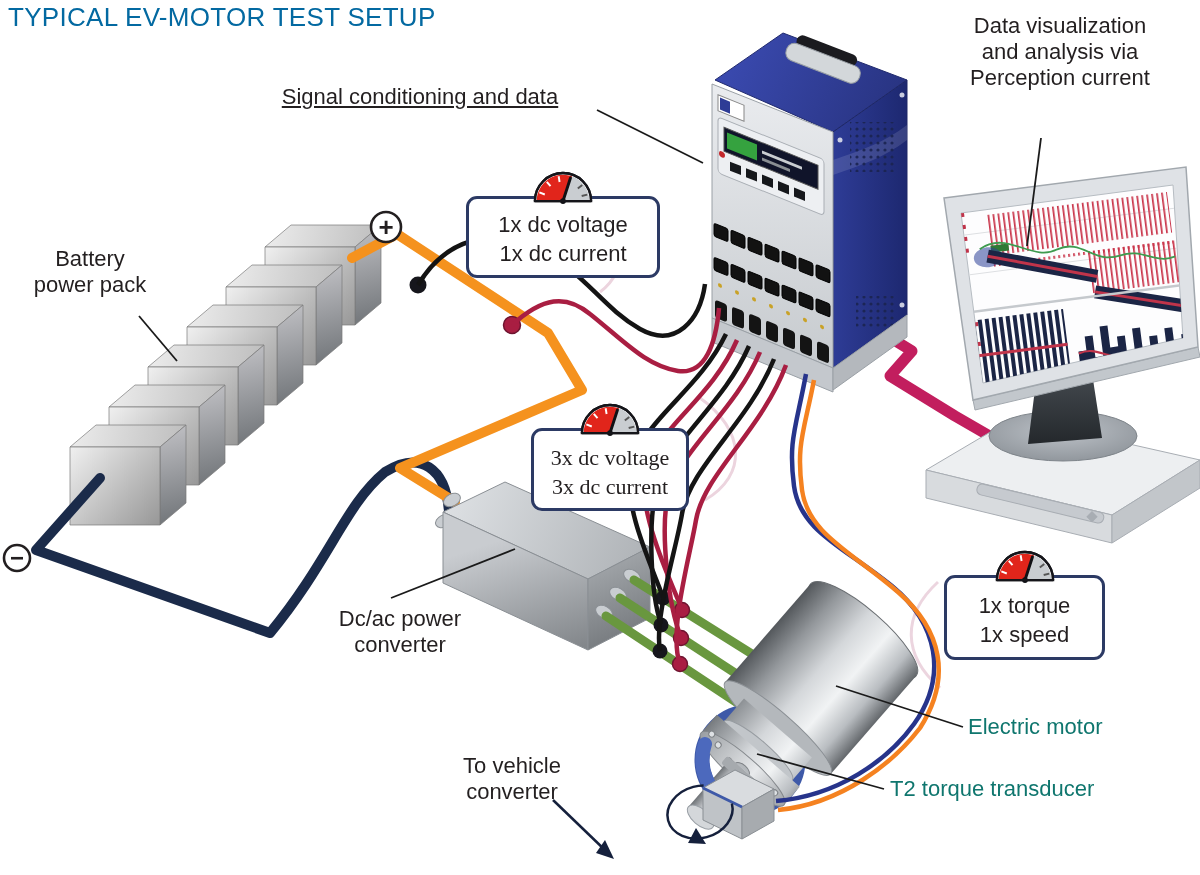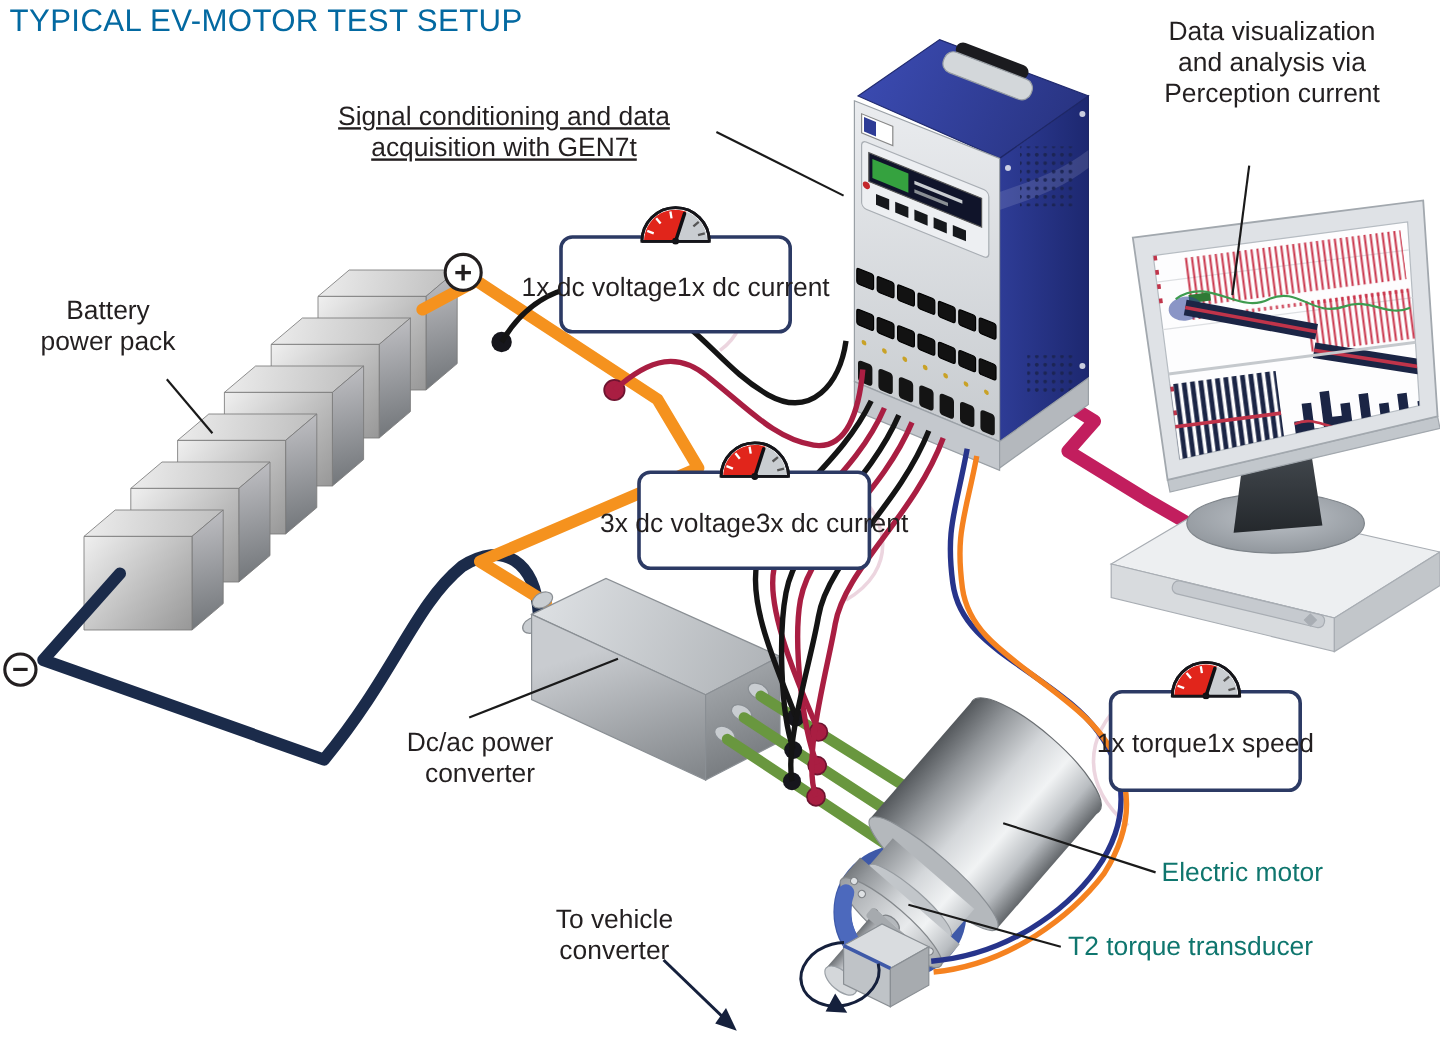--- a/index.html
+++ b/index.html
@@ -4,21 +4,21 @@
 <style>
   html,body{margin:0;padding:0;background:#fff;}
   .stage{position:relative;width:1200px;height:875px;background:#ffffff;overflow:hidden;
          font-family:"Liberation Sans",sans-serif;color:#231F20;}
   #scene{position:absolute;left:0;top:0;}
   .title{position:absolute;left:8px;top:2px;font-size:26px;font-weight:500;letter-spacing:.3px;
          color:#0369a1;white-space:nowrap;}
   .lbl{position:absolute;font-size:22px;line-height:26px;text-align:center;color:#231F20;}
   .lbl-left{position:absolute;font-size:22px;line-height:26px;text-align:left;color:#0f766e;white-space:nowrap;}
   .mbox{position:absolute;box-sizing:border-box;background:#fff;border:3px solid #2C3A64;
-        border-radius:11px;display:flex;justify-content:center;
+        border-radius:11px;display:flex;flex-direction:column;justify-content:center;
         align-items:center;padding-top:4px;}
   .mbox .gauge{position:absolute;top:-28px;left:50%;transform:translateX(-50%);
                width:62px;height:33px;}
   .mline{font-size:22px;line-height:29px;white-space:nowrap;}
 </style>
 </head>
 <body>
 
 <div class="stage">
 
@@ -360,21 +360,20 @@
     <line x1="391" y1="598" x2="515" y2="549"></line>
     <line x1="963" y1="727" x2="836" y2="686"></line>
     <line x1="884" y1="789" x2="757" y2="754"></line>
   </g>
 </svg>
 
 <div class="title">TYPICAL EV-MOTOR TEST SETUP</div>
 
 <div class="lbl" style="left:235px;top:84px;width:370px;text-decoration:underline;">
   <div>Signal conditioning and data</div>
-  <div>acquisition with GEN7t</div>
 </div>
 
 <div class="lbl" style="left:945px;top:13px;width:230px;">
   <div>Data visualization</div>
   <div>and analysis via</div>
   <div>Perception current</div>
 </div>
 
 <div class="lbl" style="left:28px;top:246px;width:124px;">
   <div>Battery</div>
@@ -395,29 +394,29 @@
 <div class="lbl-left" style="left:890px;top:776px;text-align:right;">T2 torque transducer</div>
 
 <div class="mbox" style="left:466px;top:196px;width:194px;height:82px;">
   <svg class="gauge" viewBox="0 0 64 34">
         <use href="#gauge"></use>
       </svg>
   <div class="mline">1x dc voltage</div>
   <div class="mline">1x dc current</div>
 </div>
 
-<div class="mbox" style="left:531px;top:392px;width:195px;height:83px;">
+<div class="mbox" style="left:531px;top:428px;width:158px;height:83px;font-family:Liberation Serif, serif;">
   <svg class="gauge" viewBox="0 0 64 34">
         <use href="#gauge"></use>
       </svg>
   <div class="mline">3x dc voltage</div>
   <div class="mline">3x dc current</div>
 </div>
 
-<div class="mbox" style="left:924px;top:575px;width:161px;height:85px;">
+<div class="mbox" style="left:944px;top:575px;width:161px;height:85px;">
   <svg class="gauge" viewBox="0 0 64 34">
         <use href="#gauge"></use>
       </svg>
   <div class="mline">1x torque</div>
   <div class="mline">1x speed</div>
 </div>
 
 </div>
 
 </body></html>

